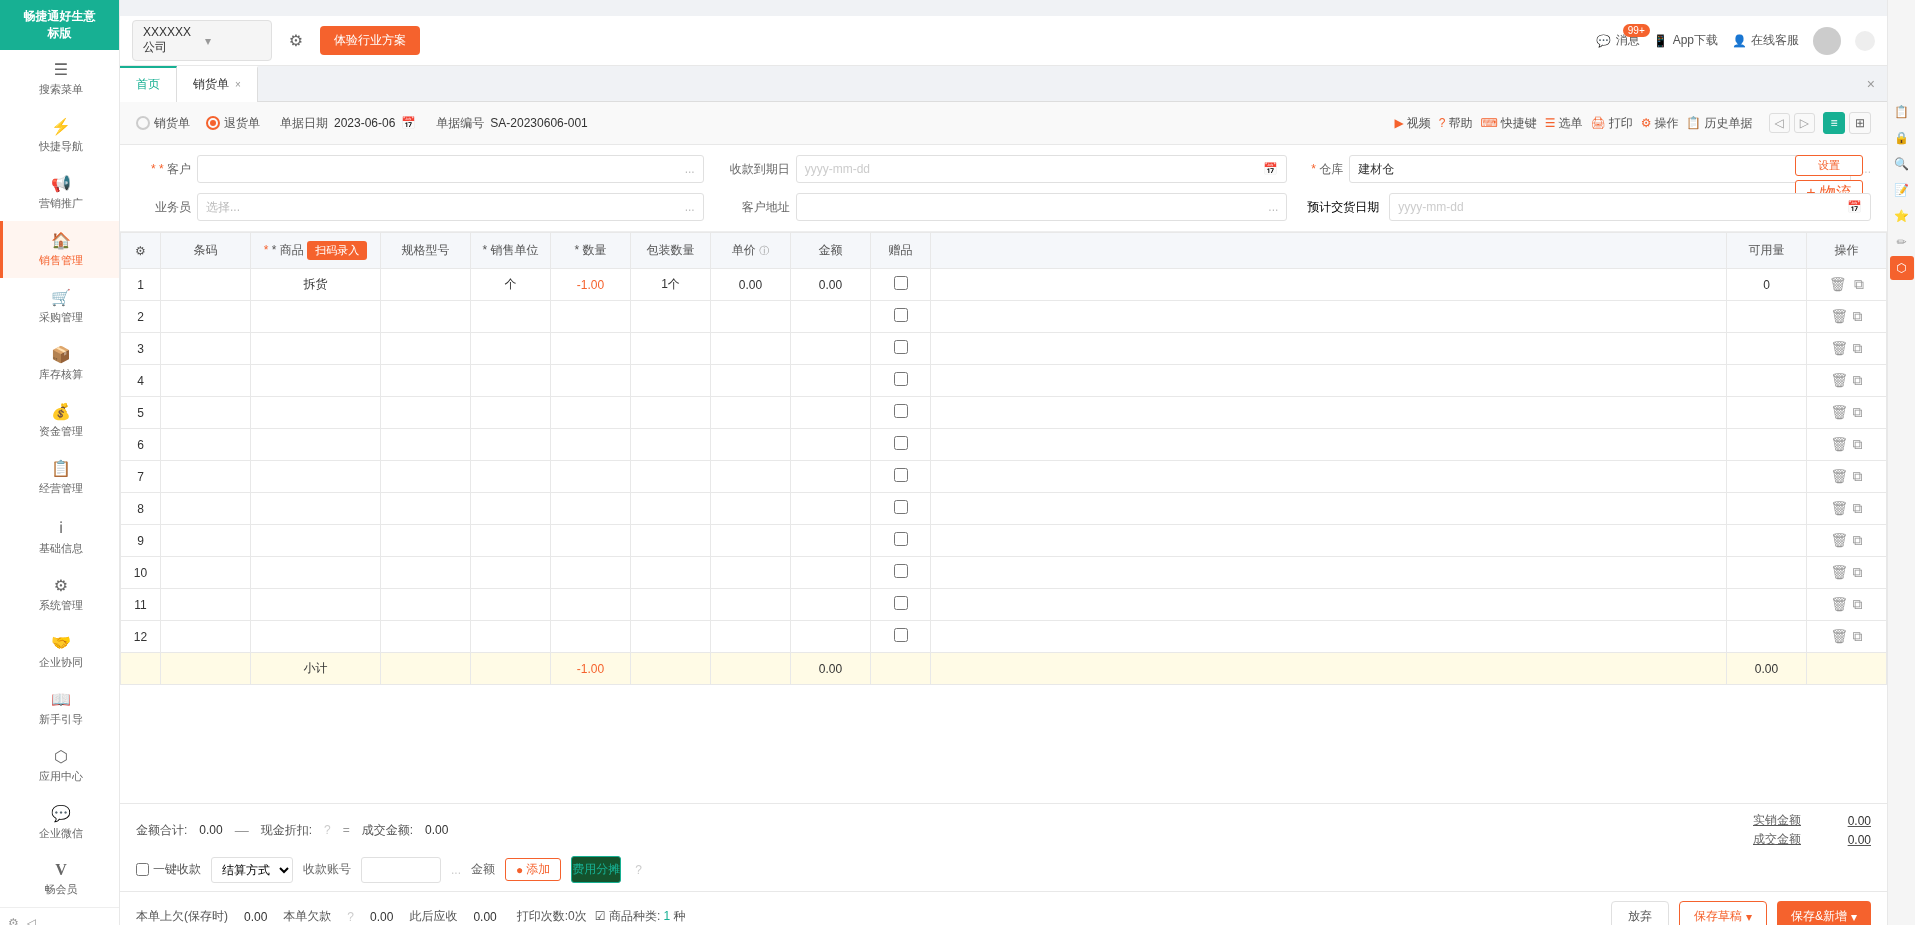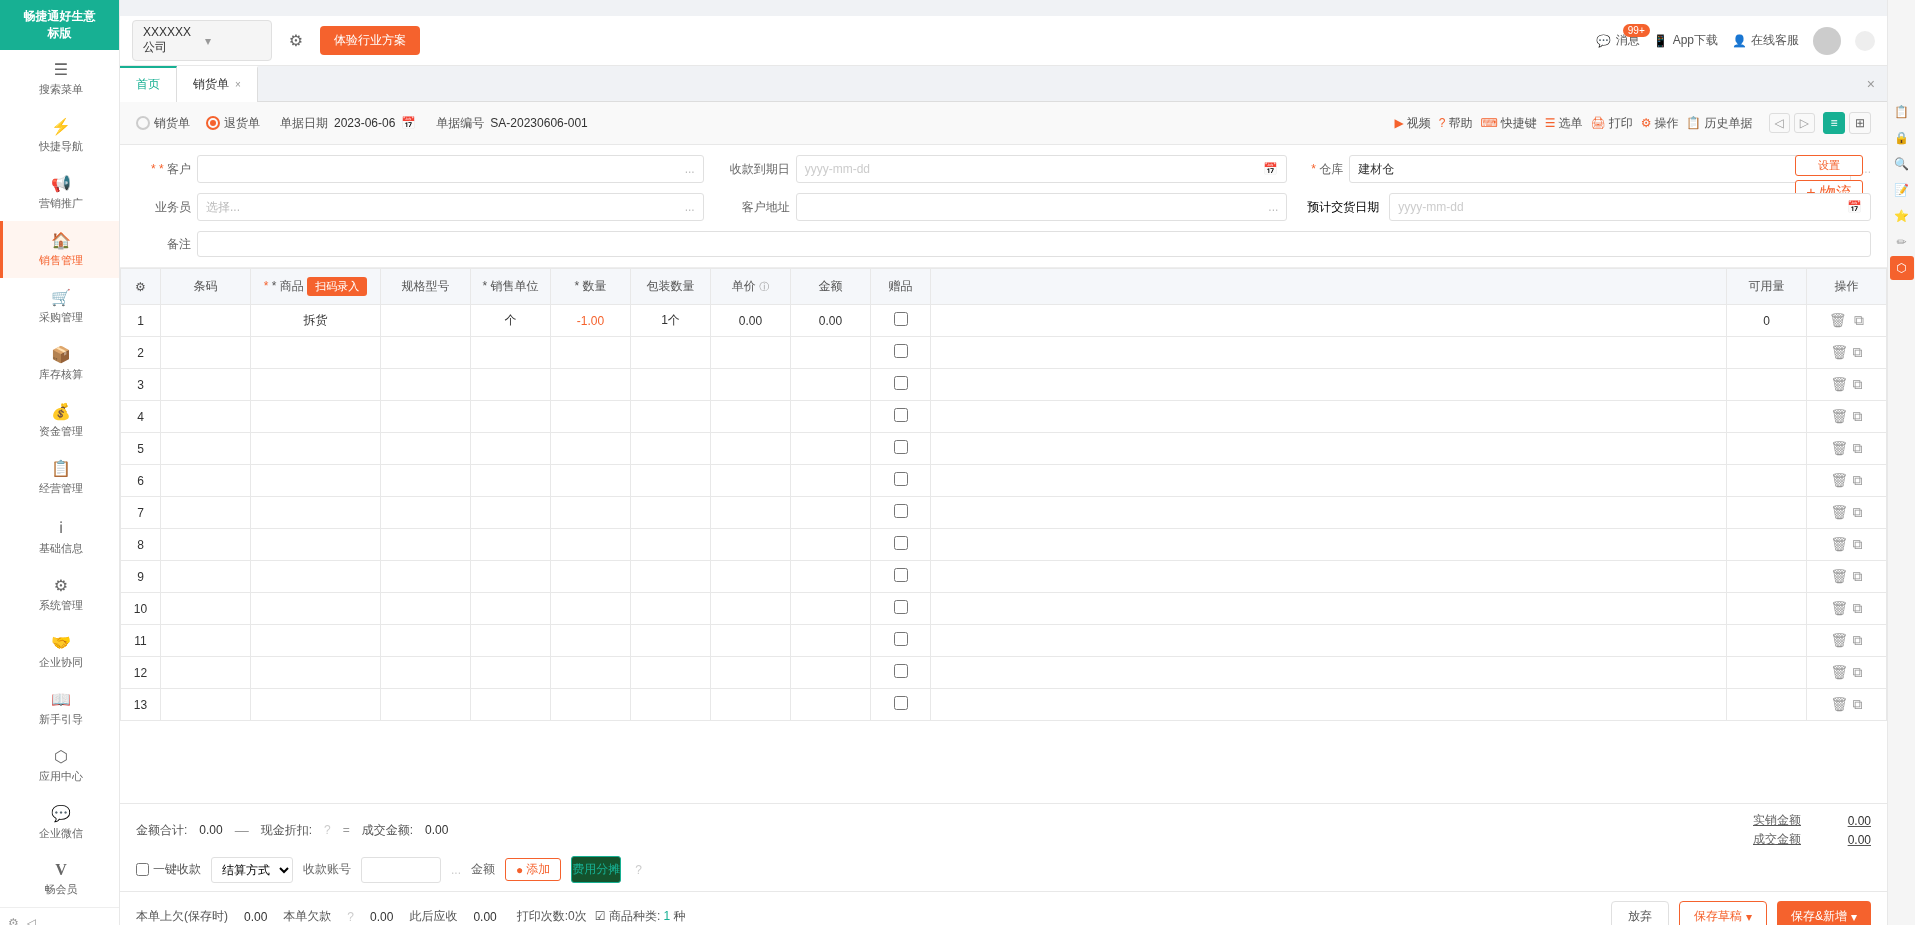--- a/index.html
+++ b/index.html
@@ -341,24 +341,20 @@
           </div>
         </div>
         <div class="field-group">
           <label style="min-width:80px;text-align:center;color:#000000;font-family:Liberation Mono, monospace;">预计交货日期</label>
           <div class="field-placeholder">
             <span style="color:#ccc;">yyyy-mm-dd</span>
             <span style="color:#ccc;margin-left:auto;">📅</span>
           </div>
         </div>
 
-        <div class="field-group" style="grid-column:1/-1;">
-          <label style="min-width:55px;text-align:right;color:#666;">备注</label>
-          <input class="note-input" style="flex: 1 1 0%; height: 26px; border: 1px solid rgb(224, 224, 224); border-radius: 3px; padding: 0px 8px; background: rgb(255, 255, 255);" type="text">
-        </div>
       </div>
     </div>
 
     <div class="table-area">
       <div class="table-wrapper">
         <table>
           <thead>
             <tr>
               <th class="col-num">
                 <span>⚙</span>
@@ -580,36 +576,36 @@
                 <td></td>
                 <td></td>
                 <td></td>
                 <td></td>
                 <td></td>
                 <td><input type="checkbox" class="checkbox" style=""></td>
                 <td></td>
                 <td></td>
                 <td><span class="op-icon">🗑</span><span class="op-icon">⧉</span></td>
               </tr>
-            <tr>
-                <td>13</td>
-                <td></td>
-                <td></td>
-                <td></td>
-                <td></td>
-                <td></td>
-                <td></td>
-                <td></td>
-                <td></td>
-                <td><input type="checkbox" class="checkbox" style=""></td>
-                <td></td>
-                <td></td>
-                <td><span class="op-icon">🗑</span><span class="op-icon">⧉</span></td>
-              </tr>
-
+
+            <tr class="subtotal-row">
+              <td colspan="1"></td>
+              <td></td>
+              <td>小计</td>
+              <td></td>
+              <td></td>
+              <td class="red-text">-1.00</td>
+              <td></td>
+              <td></td>
+              <td>0.00</td>
+              <td></td>
+              <td></td>
+              <td>0.00</td>
+              <td></td>
+            </tr>
           </tbody>
         </table>
       </div>
     </div>
 
     <div class="form-footer">
       <div class="amount-row">
         <span>金额合计:</span>
         <span style="color:#333;font-weight:500;">0.00</span>
         <span class="minus">—</span>

